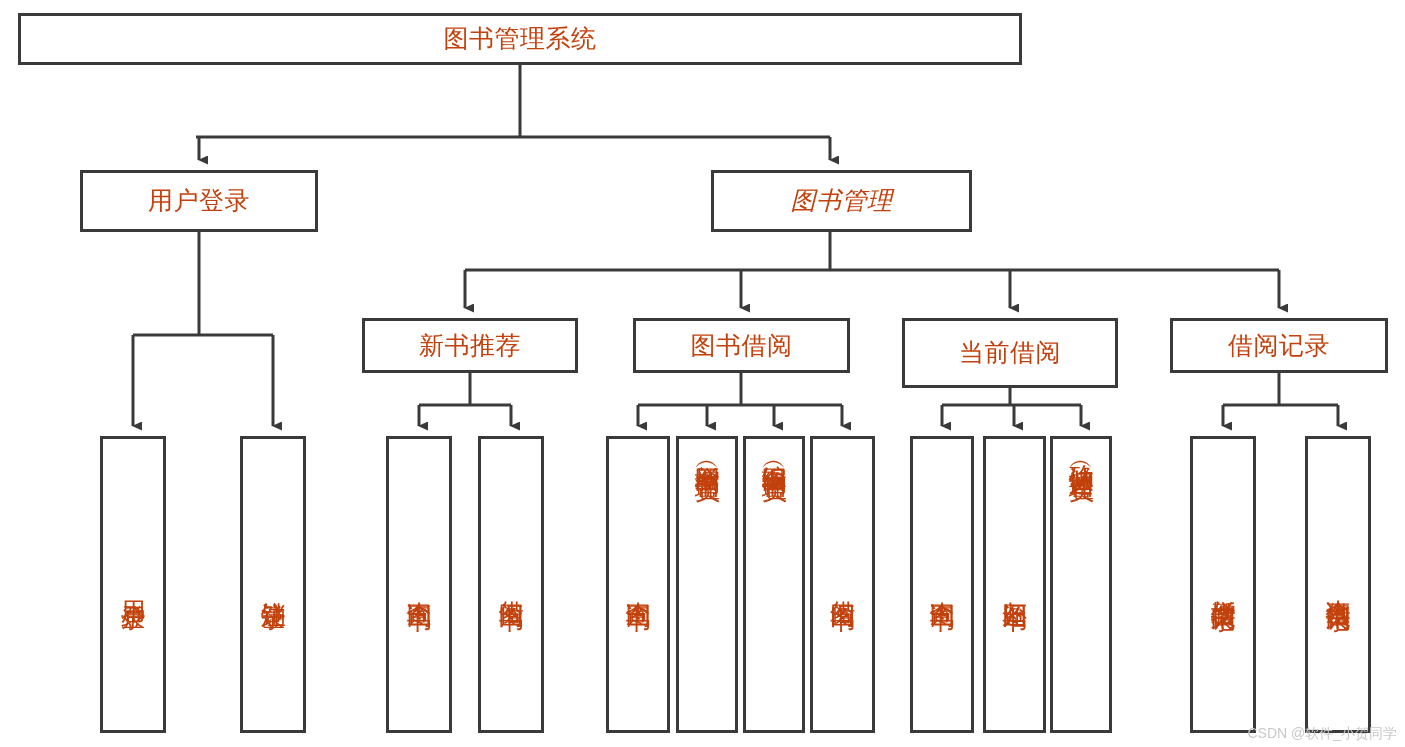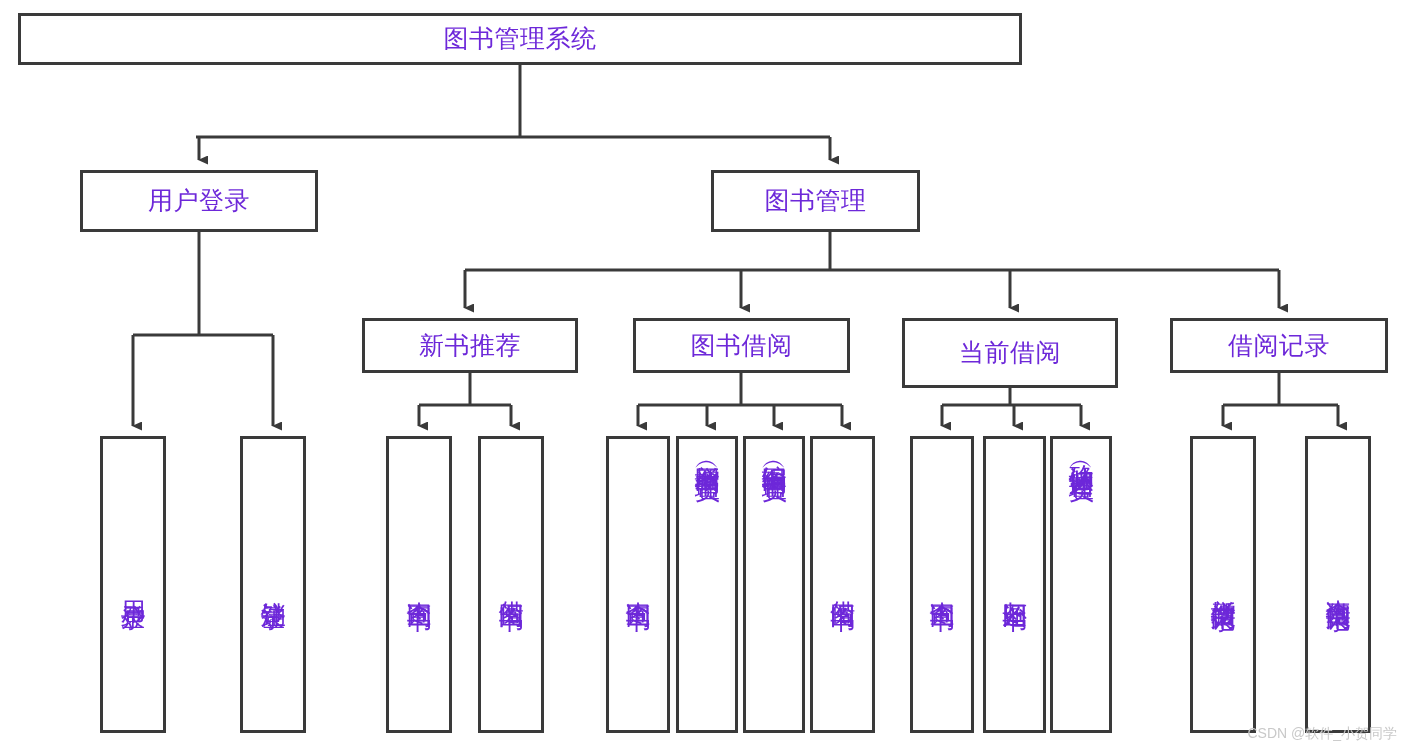--- a/index.html
+++ b/index.html
@@ -21,21 +21,21 @@
   }
   .node {
     position: absolute;
     box-sizing: border-box;
     border: 3px solid #3a3a3a;
     background: #ffffff;
     display: flex;
     align-items: center;
     justify-content: center;
     text-align: center;
-    color: #6d28d9;
+    color: #c2410c;
   }
   .node .label {
     display: block;
     line-height: 1.18;
     letter-spacing: 0.5px;
   }
   .node.horiz .label {
     font-size: 25px;
     white-space: nowrap;
   }
@@ -141,21 +141,21 @@
   </svg>
 
   <div class="node horiz" style="left:18px; top:13px; width:1004px; height:52px;">
     <span class="label">图书管理系统</span>
   </div>
 
   <div class="node horiz" style="left:80px; top:170px; width:238px; height:62px;">
     <span class="label">用户登录</span>
   </div>
 
-  <div class="node horiz" style="left:711px; top:170px; width:209px; height:62px;">
+  <div class="node horiz" style="left:711px; top:170px; width:261px; height:62px;font-style:italic;">
     <span class="label">图书管理</span>
   </div>
 
   <div class="node horiz" style="left:362px; top:318px; width:216px; height:55px;font-family:Liberation Serif, serif;">
     <span class="label">新书推荐</span>
   </div>
 
   <div class="node horiz" style="left:633px; top:318px; width:217px; height:55px;">
     <span class="label">图书借阅</span>
   </div>

